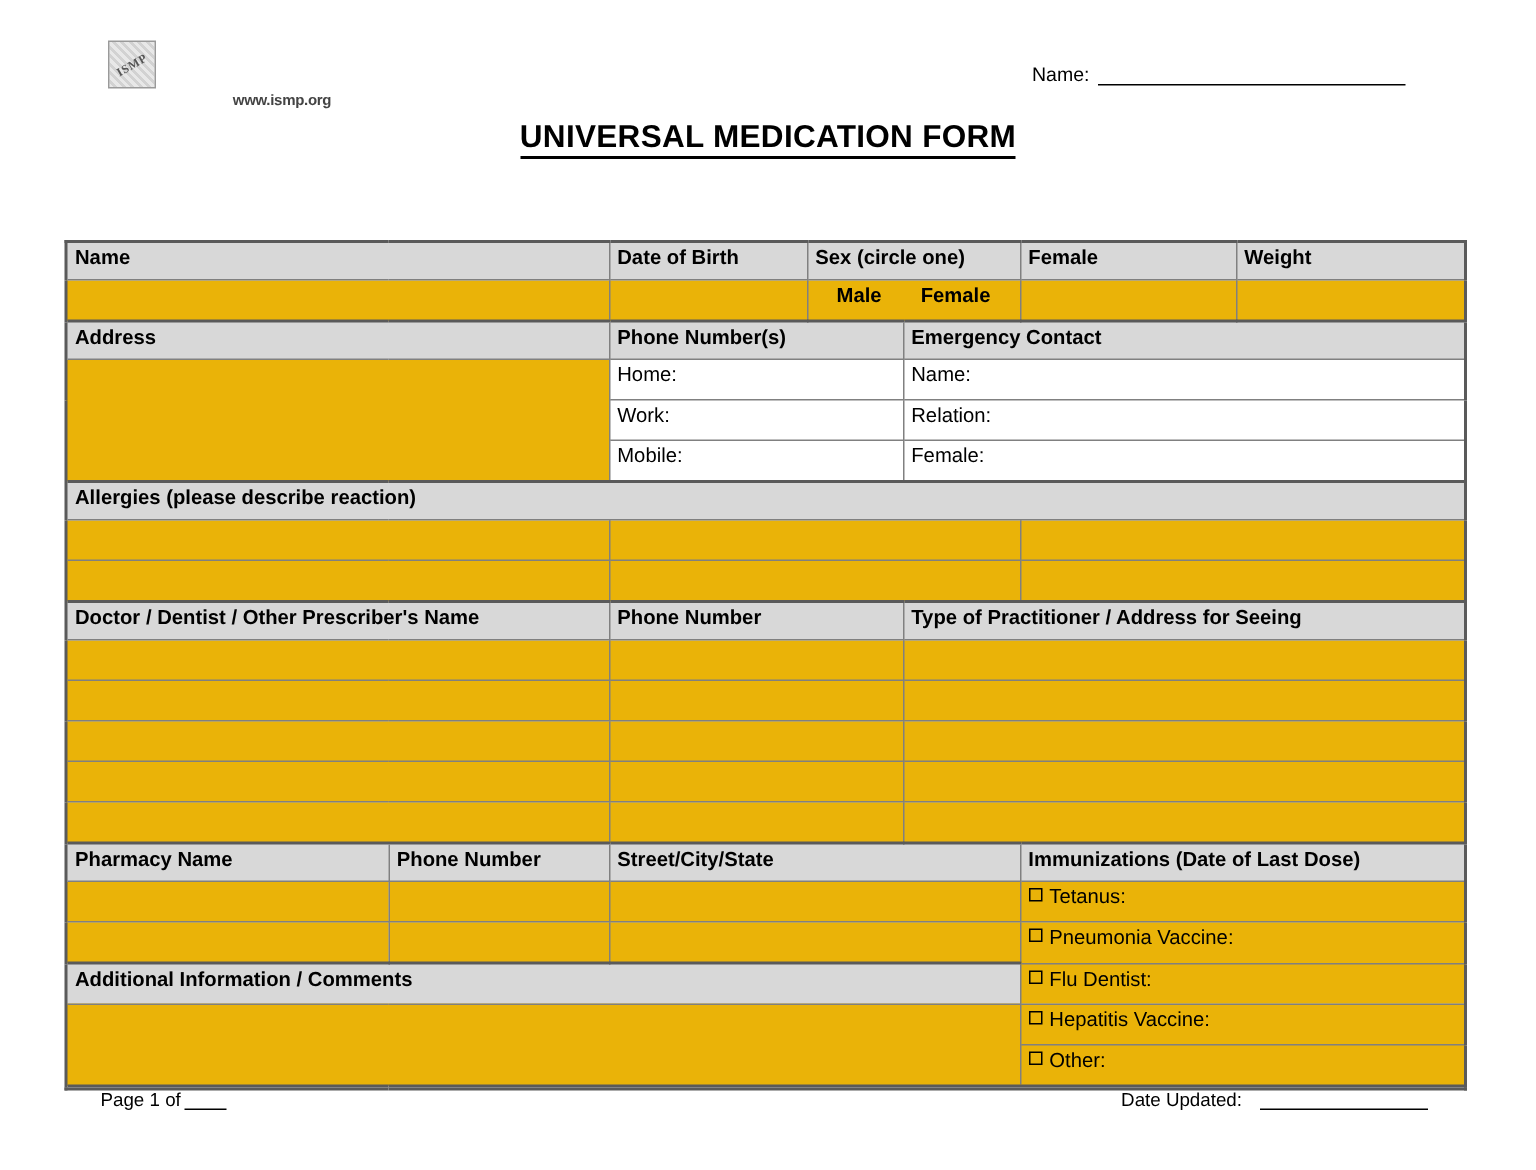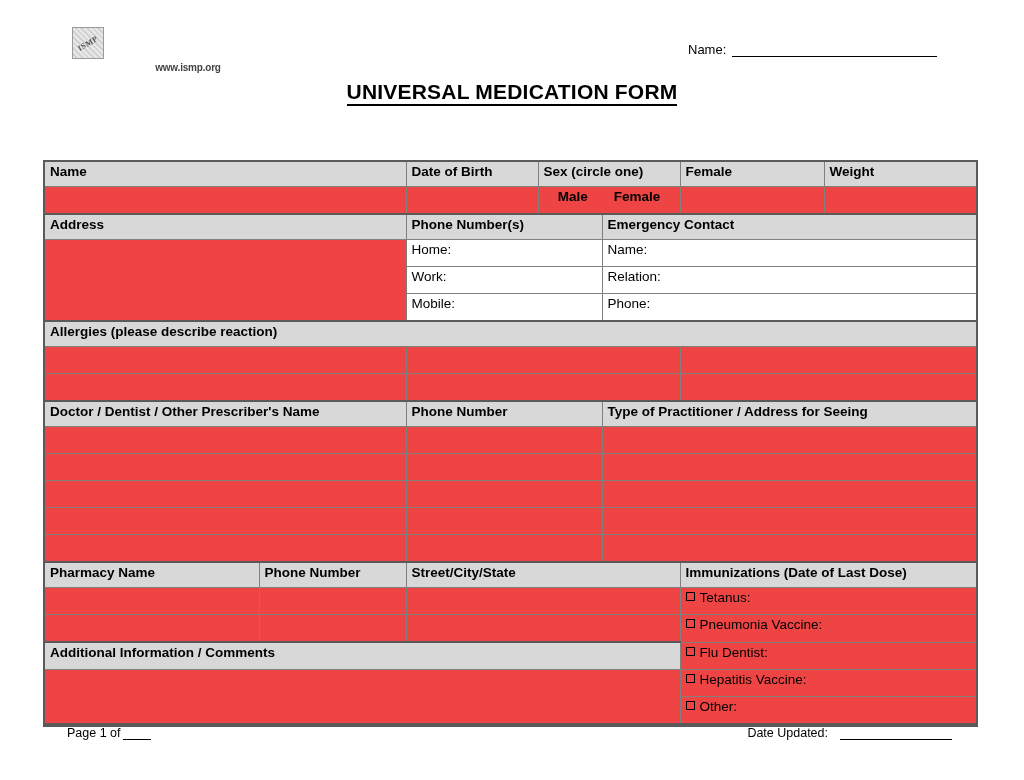--- a/index.html
+++ b/index.html
@@ -119,21 +119,21 @@
     padding: 2px 5px;
     vertical-align: top;
     background: #ffffff;
     height: 22px;
   }
   .form-table td.hdr {
     background: #d8d8d8;
     font-weight: bold;
     height: 20px;
   }
-  .form-table td.blank { background: #ef4444; }
+  .form-table td.blank { background: #eab308; }
   .form-table td.plain { font-weight: normal; }
   .thick-l { border-left: 2px solid #5a5a5a !important; }
   .thick-r { border-right: 2px solid #5a5a5a !important; }
   .thick-t { border-top: 2px solid #5a5a5a !important; }
   .thick-b { border-bottom: 2px solid #5a5a5a !important; margin-top: 48px; }
   .nob-b { border-bottom: none !important; }
 
   .sexcell {
     font-weight: bold;
     text-align: center;
@@ -248,21 +248,21 @@
     <td class="blank thick-l plain" colspan="2" rowspan="3"></td>
     <td class="plain" colspan="3">Home:</td>
     <td class="plain thick-r" colspan="3">Name:</td>
   </tr>
   <tr>
     <td class="plain" colspan="3">Work:</td>
     <td class="plain thick-r" colspan="3">Relation:</td>
   </tr>
   <tr>
     <td class="plain" colspan="3">Mobile:</td>
-    <td class="plain thick-r" colspan="3">Phone:</td>
+    <td class="plain thick-r" colspan="3">Female:</td>
   </tr>
 
   <tr>
     <td class="hdr thick-l thick-r thick-t" colspan="8">Allergies (please describe reaction)</td>
   </tr>
 
   <tr>
     <td class="blank thick-l tall-3" colspan="2"></td>
     <td class="blank tall-3" colspan="4"></td>
     <td class="blank thick-r tall-3" colspan="2"></td>

